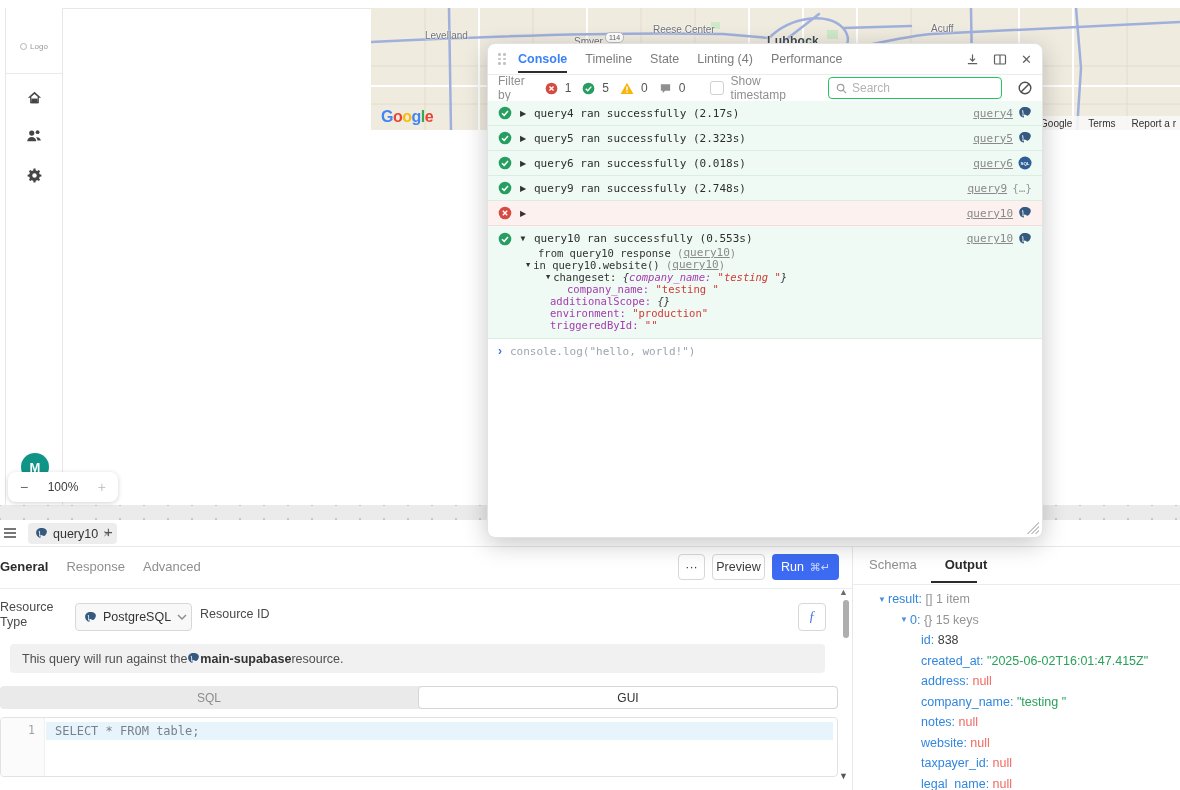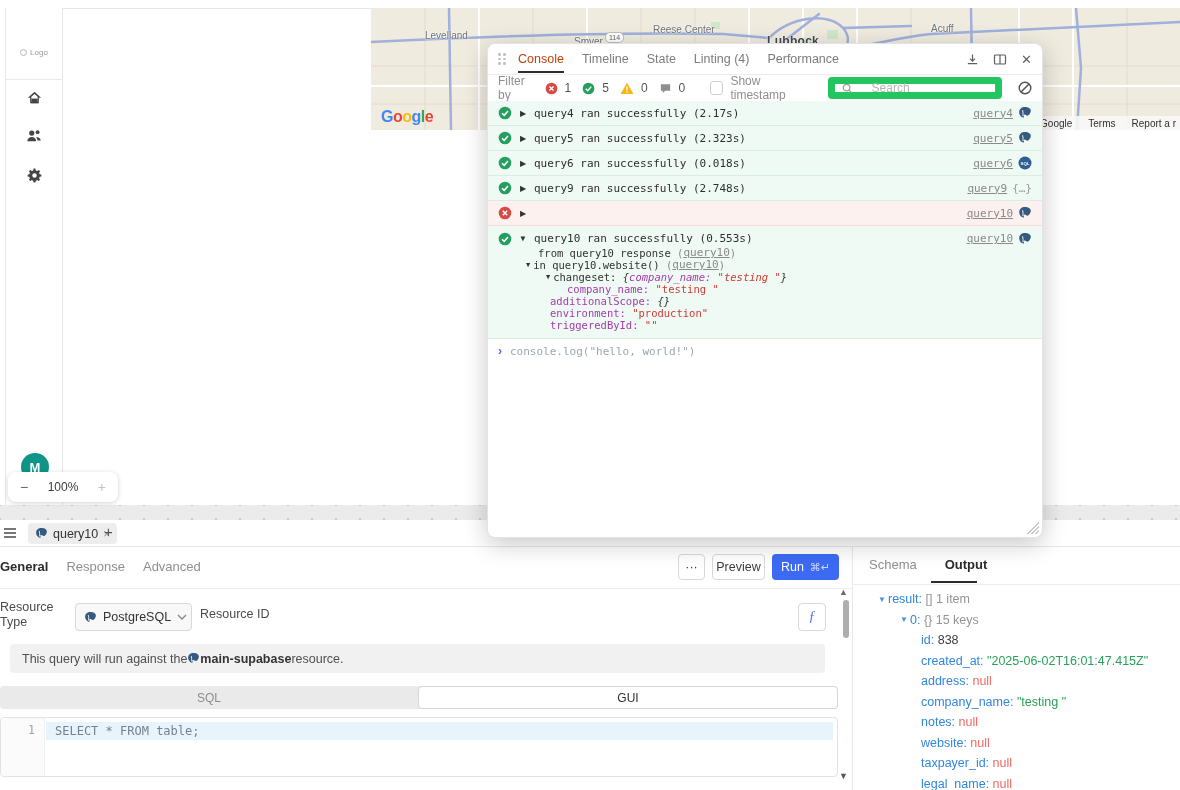--- a/index.html
+++ b/index.html
@@ -7,21 +7,21 @@
     font-family:"Liberation Sans",sans-serif;color:#333;}
   .abs{position:absolute}
   .mono{font-family:"DejaVu Sans Mono",monospace}
   svg{display:block}
 
   
   #stage{position:absolute;left:0;top:0;width:1180px;height:790px}
   .canvas-topline{left:5px;top:8px;width:1175px;height:0;border-top:1px solid #e7e7e7}
   #side-nav{left:5px;top:8px;width:58px;height:497px;background:#fff;
     border-left:1px solid #e7e7e7;border-right:1px solid #e7e7e7}
-  .logo-box{left:0;top:18px;width:100%;height:54px;border-bottom:1px solid #e9e9e9;
+  .logo-box{left:0;top:12px;width:100%;height:54px;border-bottom:1px solid #e9e9e9;
     display:flex;align-items:center;justify-content:center;gap:3px;color:#9a9a9a;font-size:8px}
   .logo-dot{width:7px;height:7px;border:1px solid #b5b5b5;border-radius:50%}
   .nav-ic{left:0;width:100%;height:34px;display:flex;align-items:center;justify-content:center;cursor:pointer}
   .avatar{left:15px;top:445px;width:28px;height:28px;border-radius:50%;background:#0f9488;
     color:#fff;font-size:13px;font-weight:bold;display:flex;align-items:center;justify-content:center}
   #zoom-pill{left:8px;top:472px;width:110px;height:30px;background:#fff;border-radius:8px;
     box-shadow:0 1px 5px rgba(0,0,0,.18);display:flex;align-items:center;justify-content:space-between;
     padding:0 12px;font-size:12px;z-index:5}
   #zoom-pill .zm{color:#666;font-size:14px;cursor:pointer}
   #zoom-pill .zp{color:#c4c4c4;font-size:14px;cursor:pointer}
@@ -96,29 +96,29 @@
   .ind0{padding-left:23px}.ind1{padding-left:45px}.ind2{padding-left:68px}
 
   
   #console{left:487px;top:43px;width:556px;height:495px;background:#fff;border:1px solid #e3e3e3;
     border-radius:8px;box-shadow:0 6px 24px rgba(0,0,0,.22);z-index:10;overflow:hidden;
     display:flex;flex-direction:column}
   .c-head{height:30px;display:flex;align-items:center;padding:0 10px;gap:18px;flex:none;position:relative}
   .drag-dots{display:grid;grid-template-columns:3px 3px;grid-gap:2px;margin-right:-6px}
   .drag-dots i{width:2.5px;height:2.5px;background:#c3c3c3;border-radius:50%}
   .ctab{font-size:12.5px;color:#7c7c7c;cursor:pointer;position:relative;padding:7px 0}
-  .ctab.on{color:#c2410c;font-weight:normal}
+  .ctab.on{color:#3b82f6;font-weight:bold}
   .ctab.on::after{content:"";position:absolute;left:0;right:0;bottom:0;height:2px;background:#2d2d2d}
   .c-head-icons{margin-left:auto;display:flex;gap:14px;align-items:center;color:#5f5f5f}
   .c-filter{height:27px;border-top:1px solid #ececec;display:flex;align-items:center;
     padding:0 10px;gap:7px;flex:none;font-size:12px;color:#8f8f8f}
   .cnt{color:#555;margin-right:4px}
   .cbx{width:14px;height:14px;border:1px solid #cfcfcf;border-radius:3px;margin-left:14px;cursor:pointer}
-  .srch{width:186px;height:22px;border:7px solid #22c55e;border-radius:4px;display:flex;
-    align-items:center;gap:19px;padding:0 7px;margin-left:8px;color:#b3b3b3}
+  .srch{width:186px;height:22px;border:1px solid #22c55e;border-radius:4px;display:flex;
+    align-items:center;gap:5px;padding:0 7px;margin-left:8px;color:#b3b3b3}
   .c-list{flex:none}
   .c-row{height:25px;display:flex;align-items:center;padding:0 10px;gap:6px;
     font-size:11px;cursor:pointer}
   .c-row.ok{background:#eefaf3;border-bottom:1px solid #d9eee1}
   .c-row.err{background:#fdf1f0;border-bottom:1px solid #f5dbd9}
   .c-msg{color:#2e2e2e;font-size:11px}
   .c-right{margin-left:auto;display:flex;align-items:center;gap:5px}
   .qlink{color:#8a8a8a;text-decoration:underline;font-size:11px;cursor:pointer}
   .arr{font-size:8px;color:#333;width:10px;text-align:center}
   .c-exp{background:#eefaf3;border-bottom:1px solid #d9eee1;padding:4px 10px 7px;font-size:10.5px}

